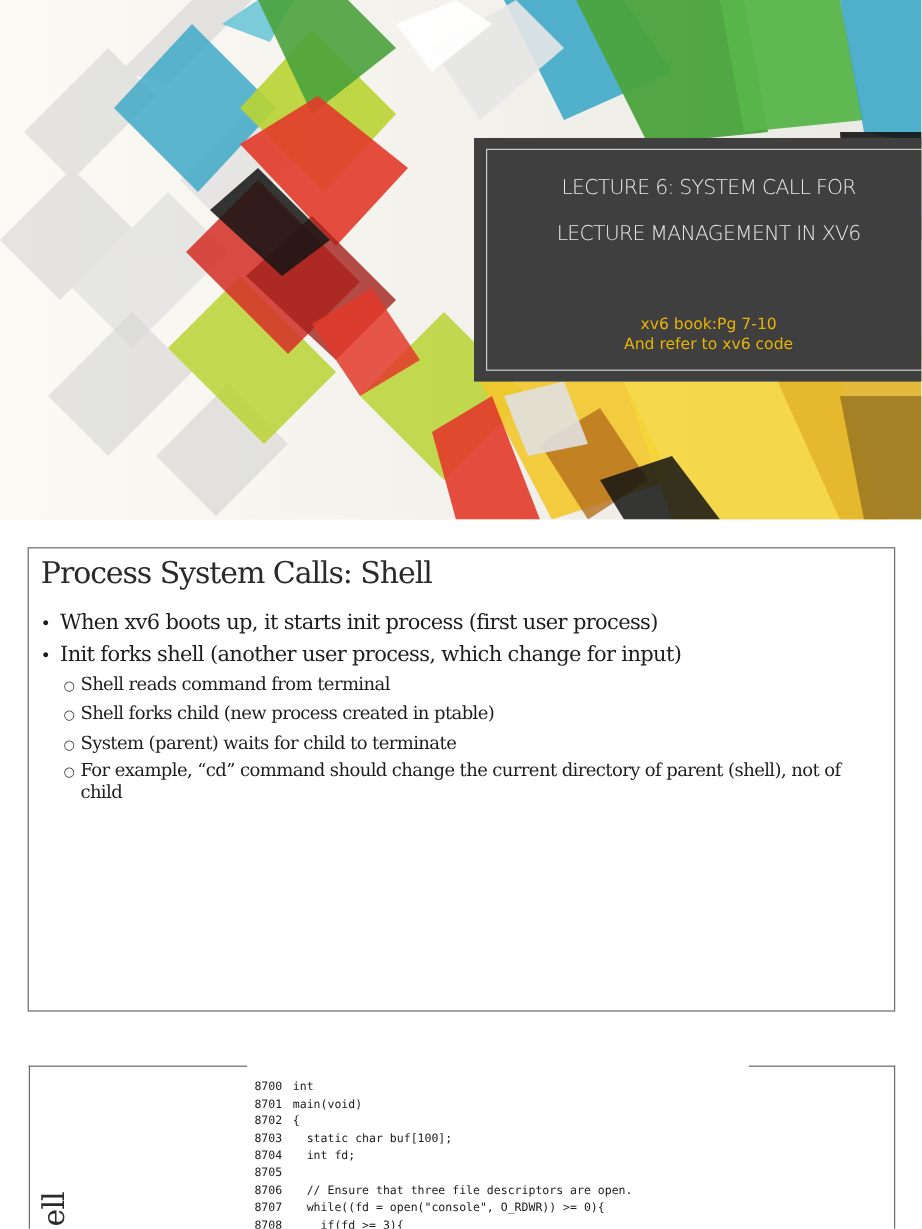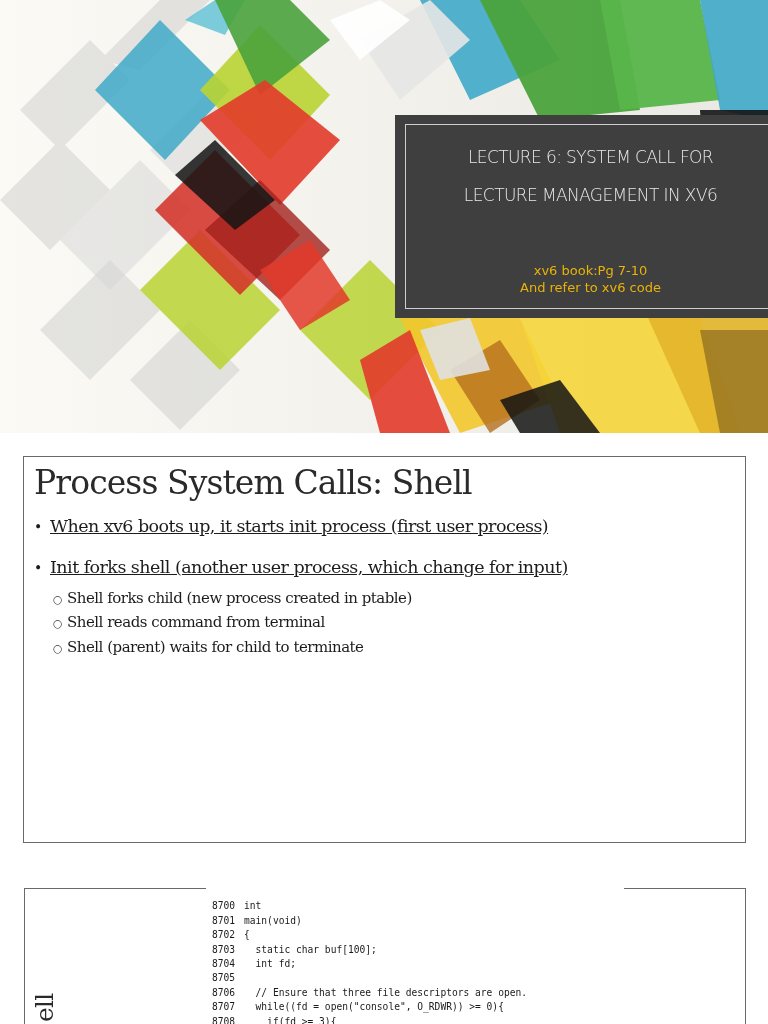--- a/index.html
+++ b/index.html
@@ -32,26 +32,26 @@
       font-size: 13px; line-height: 17px; color: #eab308;
     }
 
     
     .slide2 {
       position: absolute; left: 23px; top: 456px; width: 723px; height: 387px;
       border: 1px solid #6a6a6a; background: #ffffff; color: #1c1c1c;
     }
     .s2-title {
       position: absolute; left: 10px; top: 6px;
-      font-size: 33px; letter-spacing: -0.9px; color: #2a2a2a;
+      font-size: 25px; letter-spacing: -0.9px; color: #2a2a2a;
     }
     .s2-list { position: absolute; left: 6px; top: 52px; right: 6px; }
     .b1 {
-      font-size: 17.5px; letter-spacing: -0.55px; line-height: 34px;
-      padding-left: 20px; text-indent: -16px; margin-bottom: 6px; text-decoration: underline;
+      font-size: 17.5px; letter-spacing: -0.55px; line-height: 20px;
+      padding-left: 20px; text-indent: -16px; margin-bottom: 6px;
     }
     .b1 .dot { display: inline-block; width: 16px; text-indent: 0; font-size: 14px; }
     .b2list { margin-top: -4px; margin-bottom: 6px; }
     .b2 {
       font-size: 15px; letter-spacing: -0.5px; line-height: 22.4px;
       padding-left: 37px; text-indent: -14px;
     }
     .b2.tight { line-height: 16px; margin-bottom: 6px; }
     .b2 .ring { display: inline-block; width: 14px; text-indent: 0; font-size: 11px; color: #333; }
 
@@ -152,26 +152,27 @@
 
 <div class="slide2">
   <div class="s2-title">Process System Calls: Shell</div>
   <div class="s2-list">
 
     <div class="b1"><span class="dot">•</span><span>When xv6 boots up, it starts init process (first user process)</span></div>
 
     <div class="b1"><span class="dot">•</span><span>Init forks shell (another user process, which change for input)</span></div>
 
     <div class="b2list">
+      <div class="b2"><span class="ring">○</span><span>Shell reads command from terminal</span></div>
       <div class="b2"><span class="ring">○</span><span>Shell forks child (new process created in ptable)</span></div>
-      <div class="b2"><span class="ring">○</span><span>Shell reads command from terminal</span></div>
-      <div class="b2"><span class="ring">○</span><span>Shell (parent) waits for child to terminate</span></div>
+      <div class="b2"><span class="ring">○</span><span>System (parent) waits for child to terminate</span></div>
     </div>
 
     <div class="b2list">
+      <div class="b2 tight"><span class="ring">○</span><span>For example, “cd” command should change the current directory of parent (shell), not of child</span></div>
     </div>
   </div>
 </div>
 
 <div class="slide3">
   <div class="s3-border-left"></div>
   <div class="s3-border-right"></div>
   <div class="vt-wrap">
     <span>ell</span>
   </div>

